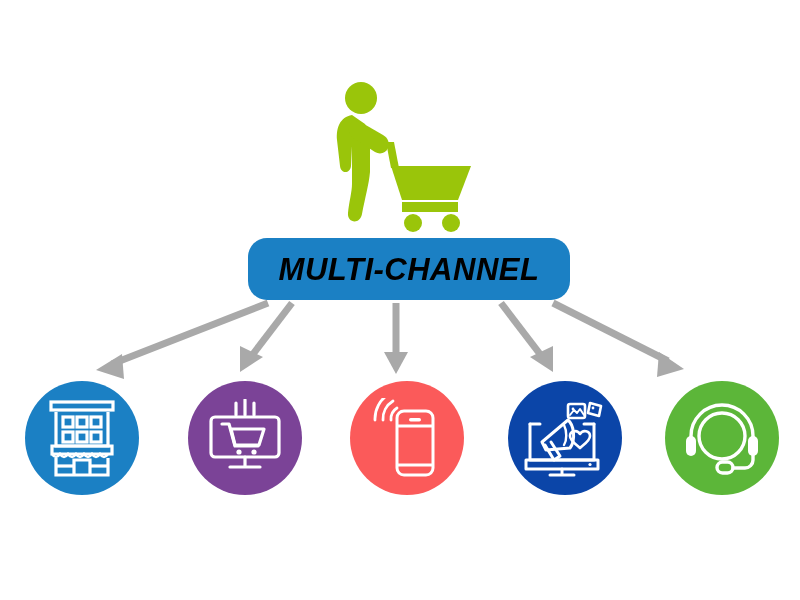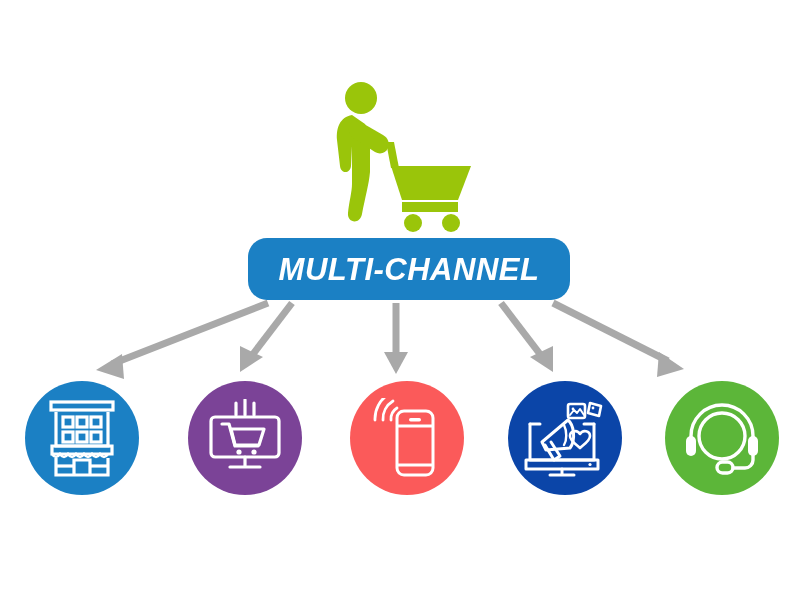--- a/index.html
+++ b/index.html
@@ -139,21 +139,21 @@
       <path d="M71 86 L151 86 L138 120 L82 120 Z"></path>
 
       <path d="M82 122 L138 122 L138 132 L82 132 Z"></path>
 
       <circle cx="93" cy="143" r="9"></circle>
       <circle cx="131" cy="143" r="9"></circle>
     </g>
   </svg>
 
   <div id="banner" style="background:#1b80c4;">
-    <span id="banner-label" style="color: #ffffff;">MULTI-CHANNEL</span>
+    <span id="banner-label" style="color: #000000;">MULTI-CHANNEL</span>
   </div>
 
   <div class="channel-node" style="left:25px; top:381px; background:#1b80c4;">
     <svg viewBox="0 0 70 80" width="70" height="80">
       <g fill="none" stroke="#ffffff" stroke-width="3.2">
 
         <rect x="4" y="4" width="62" height="8"></rect>
 
         <path d="M9 14 L9 48 L61 48 L61 14"></path>
 

